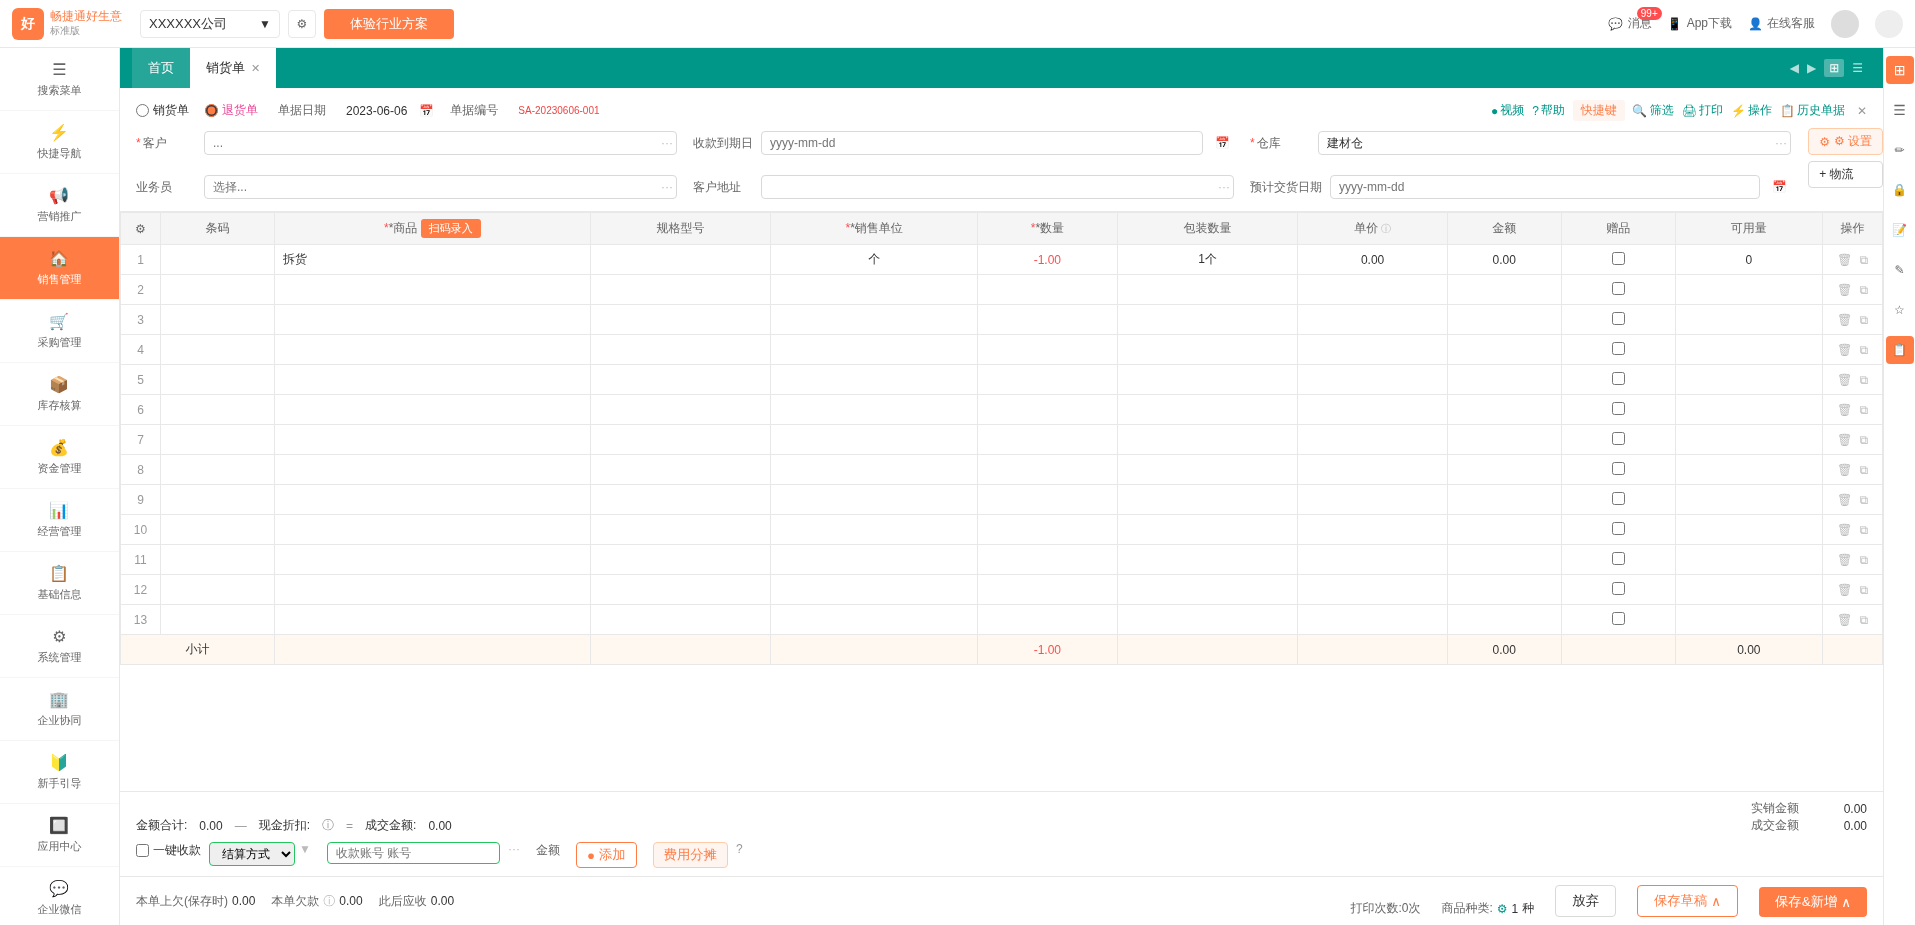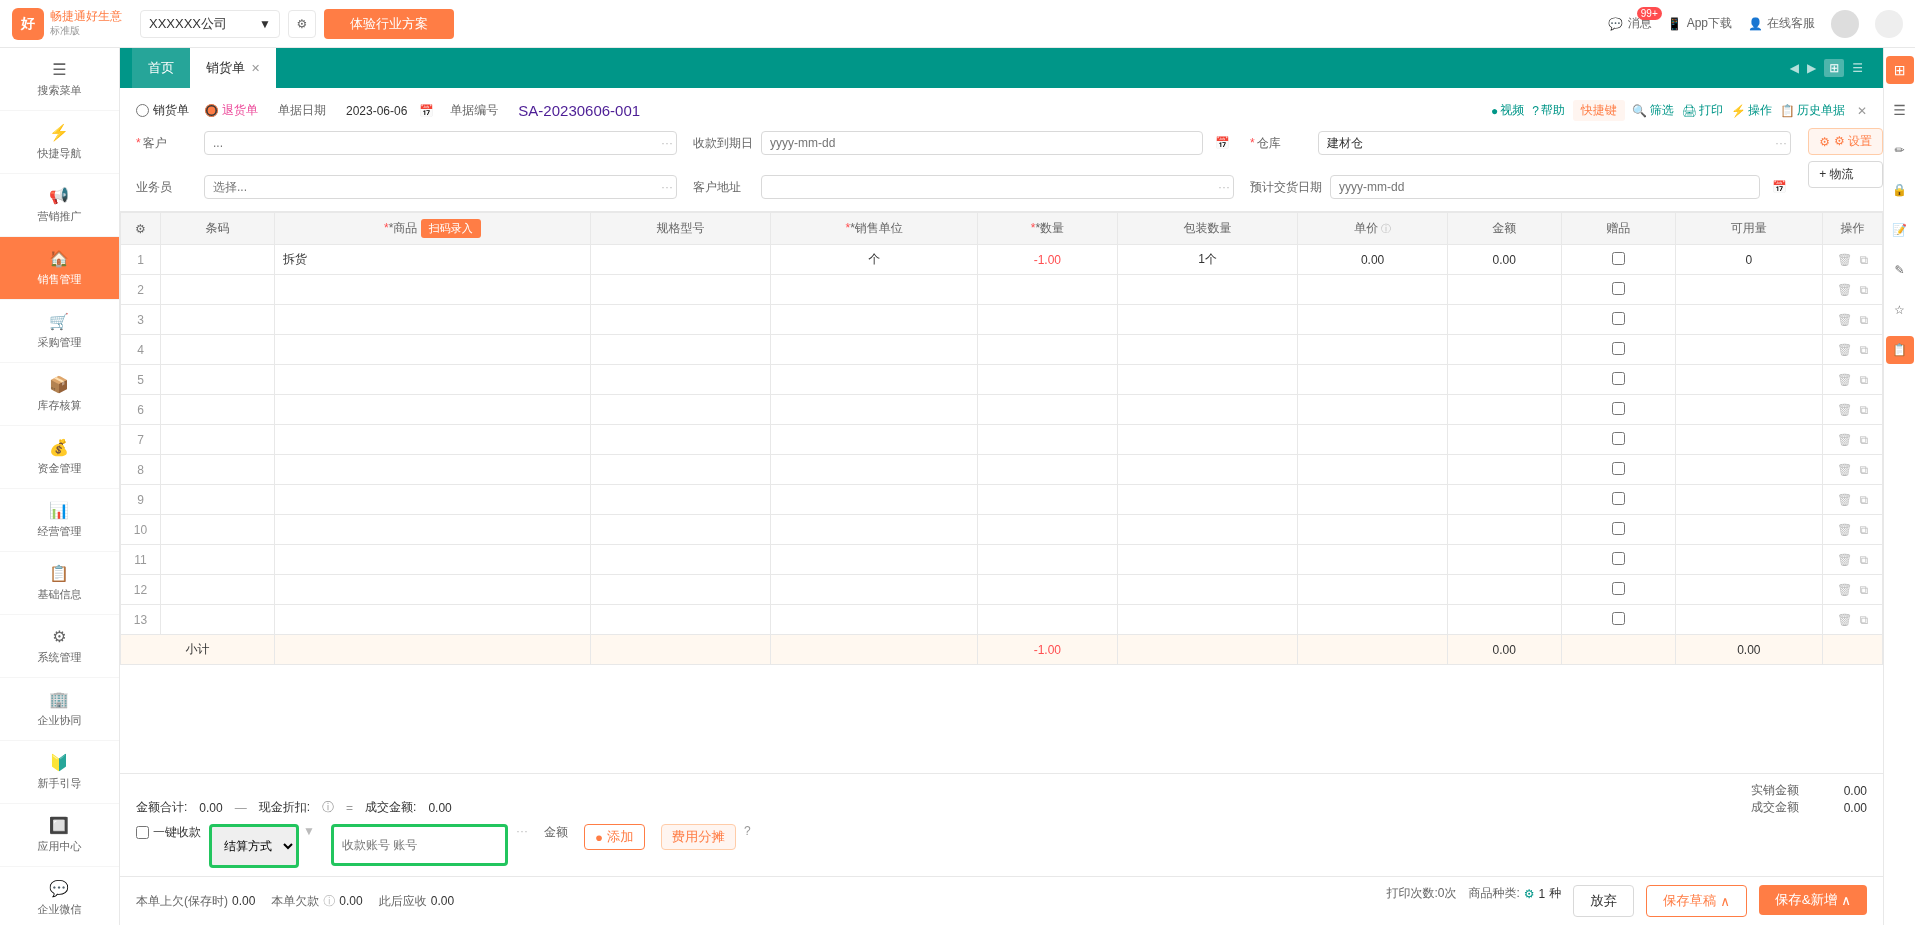--- a/index.html
+++ b/index.html
@@ -63,30 +63,30 @@
     .data-table .col-num { width: 40px; color: #999; }
     .data-table .col-actions { width: 60px; }
     .scan-btn { background: #ff7d45; color: #fff; border: none; padding: 2px 8px; border-radius: 3px; cursor: pointer; font-size: 11px; }
     .text-red { color: #ff4d4f; }
     .subtotal-row td { background: #fff8f0; font-weight: 500; }
     
     
     .bottom-summary { background: #fff; border-top: 1px solid #e8e8e8; padding: 8px 16px; }
     .payment-row { display: flex; align-items: flex-start; gap: 8px; }
     .checkbox-item { display: flex; align-items: center; gap: 4px; cursor: pointer; }
-    .select-input { border: 3px solid #22c55e; border-radius: 4px; padding: 11px 8px; font-size: 12px; }
+    .select-input { border: 1px solid #22c55e; border-radius: 4px; padding: 3px 8px; font-size: 12px; }
     .add-btn { background: #fff; border: 1px solid #ff7d45; color: #ff7d45; padding: 3px 10px; border-radius: 4px; cursor: pointer; display: flex; align-items: center; gap: 4px; }
     .fee-btn { background: #fff5f0; border: 1px solid #ffcca8; color: #ff7d45; padding: 3px 10px; border-radius: 4px; cursor: pointer; }
     .question-icon { color: #999; cursor: pointer; }
     
     
     .footer-bar { background: #fff; border-top: 1px solid #e8e8e8; padding: 8px 16px; display: flex; align-items: center; gap: 16px; font-size: 12px; }
     .footer-stat { display: flex; align-items: center; gap: 4px; color: #666; }
     .footer-stat .value { color: #333; font-weight: 500; }
-    .footer-right { margin-left: auto; display: flex; align-items: flex-start; gap: 12px; }
+    .footer-right { margin-left: auto; display: flex; align-items: flex-end; gap: 21px; }
     .discard-btn { border: 1px solid #d9d9d9; background: #fff; color: #333; padding: 6px 16px; border-radius: 4px; cursor: pointer; }
     .save-draft-btn { border: 1px solid #ff7d45; background: #fff; color: #ff7d45; padding: 6px 16px; border-radius: 4px; cursor: pointer; display: flex; align-items: center; gap: 4px; }
     .save-new-btn { background: #ff7d45; color: #fff; border: none; padding: 6px 16px; border-radius: 4px; cursor: pointer; display: flex; align-items: center; gap: 4px; }
     .product-count { display: flex; align-items: center; gap: 4px; }
     .right-sidebar { width: 32px; background: #fff; border-left: 1px solid #e8e8e8; display: flex; flex-direction: column; align-items: center; padding: 8px 0; gap: 12px; }
     .right-sidebar-icon { width: 28px; height: 28px; display: flex; align-items: center; justify-content: center; cursor: pointer; color: #666; font-size: 14px; border-radius: 4px; }
     .right-sidebar-icon.active { background: #ff7d45; color: #fff; }
     .summary-amount { display: flex; align-items: center; gap: 8px; }
     .amount-label { color: #666; }
     .amount-value { color: #333; font-weight: 500; min-width: 60px; text-align: right; }
@@ -227,21 +227,21 @@
           </div>
 
           <div style="display:flex; align-items:center; gap:16px; margin-left:20px;">
             <div class="form-row">
               <span class="form-label">单据日期</span>
               <span style="color:#333; font-size:12px; font-weight:500;">2023-06-06</span>
               <span style="color:#999; cursor:pointer; margin-left:4px;">📅</span>
             </div>
             <div class="form-row">
               <span class="form-label">单据编号</span>
-              <span style="color:#4c1d95; font-size:15px;text-align:right;">SA-20230606-001</span>
+              <span style="color:#ef4444; font-size:10px;text-align:right;">SA-20230606-001</span>
             </div>
           </div>
 
           <div class="action-btns">
             <span style="color:#009688; font-size:12px; cursor:pointer; display:flex; align-items:center; gap:2px;">● <span>视频</span></span>
             <span style="color:#009688; font-size:12px; cursor:pointer; display:flex; align-items:center; gap:2px;">? <span>帮助</span></span>
             <span style="color:#ff7d45; font-size:12px; cursor:pointer; background:#fff5f0; padding:2px 8px; border-radius:3px;"><span>快捷键</span></span>
             <span style="color:#009688; font-size:12px; cursor:pointer; display:flex; align-items:center; gap:2px;">🔍 <span>筛选</span></span>
             <span style="color:#009688; font-size:12px; cursor:pointer; display:flex; align-items:center; gap:2px;">🖨 <span>打印</span></span>
             <span style="color:#009688; font-size:12px; cursor:pointer; display:flex; align-items:center; gap:2px;">⚡ <span>操作</span></span>

